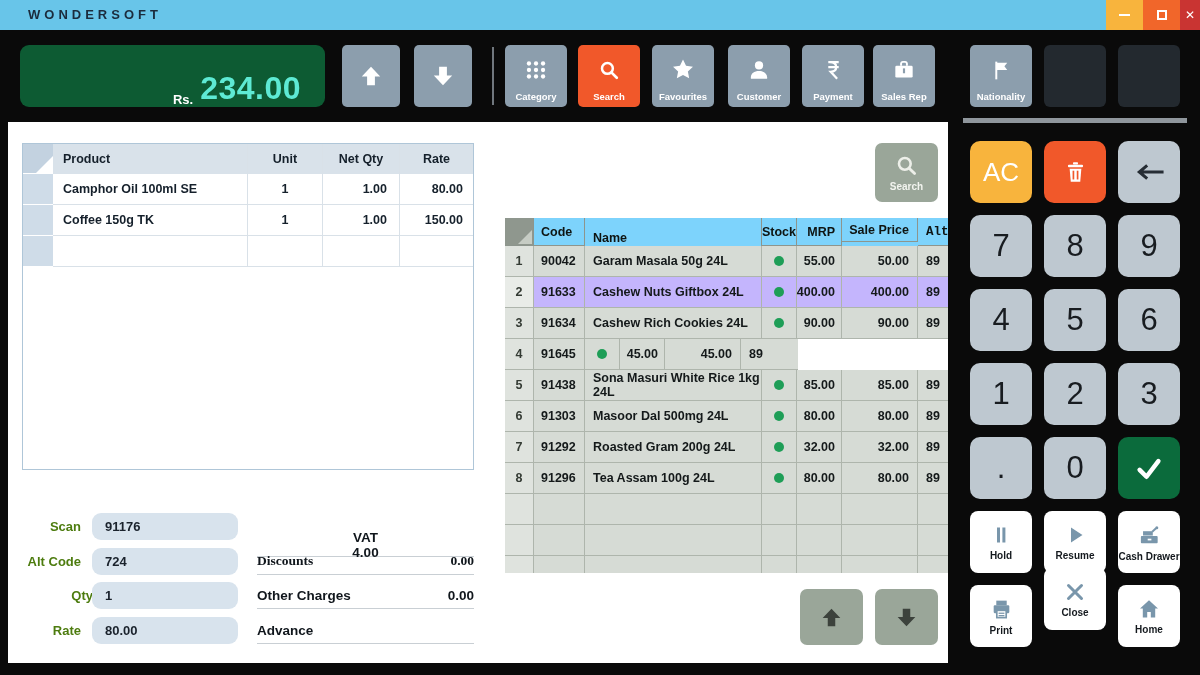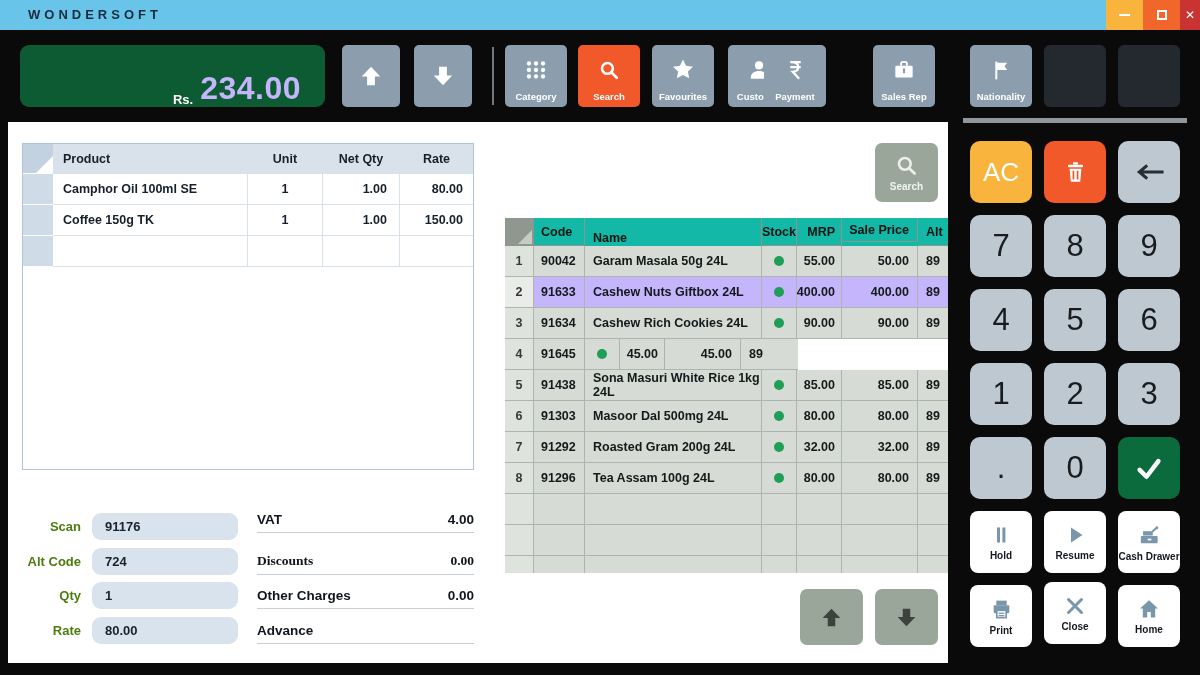--- a/index.html
+++ b/index.html
@@ -19,21 +19,21 @@
   .win-max { left:1143px; width:37px; background:#F1662A; }
   .win-close { left:1180px; width:20px; background:#C93432; }
   .glyph-min { width:11px; height:2.5px; background:#fff; }
   .glyph-max { width:10px; height:10px; border:2px solid #fff; }
   .glyph-x { color:#fff; font-size:12px; font-weight:700; line-height:1; }
 
   
   .total-box { left:20px; top:45px; width:305px; height:62px; background:#0D5B33; border-radius:9px;
     display:flex; align-items:flex-end; justify-content:flex-end; padding-right:24px; padding-top:13px; }
   .total-cur { color:#fff; font-size:13px; font-weight:700; margin-right:7px; }
-  .total-amt { color:#c4b5fd; font-size:32px; font-weight:700; letter-spacing:0.5px; }
+  .total-amt { color:#5eead4; font-size:32px; font-weight:700; letter-spacing:0.5px; }
   .nav-btn { top:45px; width:58px; height:62px; background:#8C9EAD; border-radius:5px;
     display:flex; align-items:center; justify-content:center; cursor:pointer; }
   .tb-divider { left:492px; top:47px; width:2px; height:58px; background:#70777E; }
   .tb-btn { top:45px; width:62px; height:62px; background:#8C9EAD; border-radius:5px;
     display:flex; flex-direction:column; align-items:center; justify-content:flex-end;
     padding-bottom:4px; cursor:pointer; }
   .tb-btn .ticon { flex:1; display:flex; align-items:center; justify-content:center; padding-top:4px; }
   .tb-btn .tlabel { color:#fff; font-size:9.5px; font-weight:600; line-height:12px; white-space:nowrap; }
   .tb-active { background:#F1582A; }
   .tb-empty { top:45px; width:62px; height:62px; background:#23292F; border-radius:6px; }
@@ -74,21 +74,21 @@
     font-family:"Liberation Sans","DejaVu Sans",sans-serif; }
   .search-box input::placeholder { color:#1F262E; opacity:1; }
   .sage-btn { background:#9AA699; border-radius:7px; display:flex; flex-direction:column;
     align-items:center; justify-content:center; cursor:pointer; }
   .search-go { left:867px; top:21px; width:63px; height:59px; }
   .search-go .tlabel { color:#F2F4EF; font-size:10px; font-weight:600; margin-top:2px; }
 
   
   .prod-table { left:497px; top:96px; width:443px; height:355px; overflow:hidden; background:#fff; }
   .p-row { display:flex; width:470px; height:31px; }
-  .p-head { height:28px; background:#14b8a6; }
+  .p-head { height:28px; background:#7dd3fc; }
   .p-cell { font-size:12.5px; font-weight:700; color:#10151'2'; display:flex; align-items:center;
     border-right:1px solid #AEB5AC; border-bottom:1px solid #AEB5AC; color:#14191a; }
   .p-head .p-cell { border-right:1px solid #8D958D; border-bottom:1px solid #8D958D; color:#0E1412; }
   .p-sel { width:29px; flex:none; position:relative; background:#DFE3DE; justify-content:center; color:#343B34; font-weight:700; }
   .p-head .p-sel { background:#8F978E; }
   .p-tri { position:absolute; right:1px; bottom:1px; width:0; height:0;
     border-left:14px solid transparent; border-bottom:14px solid #C6CCC4; }
   .p-code { width:51px; padding-left:7px; }
   .p-name { width:177px; padding-left:8px; }
   .p-stock { width:35px; justify-content:center; }
@@ -184,21 +184,21 @@
 </div>
 <div class="abs tb-btn" style="left:728px;">
   <span class="ticon">
     <svg width="26" height="26" viewBox="0 0 24 24" fill="#fff">
         <circle cx="12" cy="7.8" r="3.8"></circle>
         <path d="M12 13 c-4.4 0 -7.5 2.4 -7.5 5.6 V20 h15 v-1.4 c0 -3.2 -3.1 -5.6 -7.5 -5.6 z"></path>
       </svg>
   </span>
   <span class="tlabel">Customer</span>
 </div>
-<div class="abs tb-btn" style="left:764px;">
+<div class="abs tb-btn" style="left:802px;">
   <span class="ticon">
     <svg width="25" height="25" viewBox="0 0 24 24" fill="none" stroke="#fff" stroke-width="2.1">
         <path d="M7 4 H17 M7 8.7 H17 M8.5 4 C13.5 4 14.6 6 14.6 8.7 C14.6 11.4 13 13.2 9.3 13.2 L15.5 20"></path>
       </svg>
   </span>
   <span class="tlabel">Payment</span>
 </div>
 <div class="abs tb-btn" style="left:873px;">
   <span class="ticon">
     <svg width="26" height="26" viewBox="0 0 24 24">
@@ -254,26 +254,26 @@
       <div class="c-cell c-unit"></div>
       <div class="c-cell c-qty"></div>
       <div class="c-cell c-rate"></div>
     </div>
   </div>
 
   <div class="abs e-label" style="left:0;top:391px;">Scan</div>
   <div class="abs e-pill" style="top:391px;">91176</div>
   <div class="abs e-label" style="left:0;top:426px;">Alt Code</div>
   <div class="abs e-pill" style="top:426px;">724</div>
-  <div class="abs e-label" style="left:0;top:460px;">Qty</div>
+  <div class="abs e-label" style="left:12px;top:460px;">Qty</div>
   <div class="abs e-pill" style="top:460px;">1</div>
   <div class="abs e-label" style="left:0;top:495px;">Rate</div>
   <div class="abs e-pill" style="top:495px;">80.00</div>
 
-  <div class="abs charge-row" style="top:384px;">
+  <div class="abs charge-row" style="top:408px;flex-direction:column;">
     <span>VAT</span>
     <span>4.00</span>
   </div>
   <div class="abs charge-row" style="top:426px;font-family:Liberation Serif, serif;">
     <span>Discounts</span>
     <span>0.00</span>
   </div>
   <div class="abs charge-row" style="top:460px;">
     <span>Other Charges</span>
     <span>0.00</span>
@@ -294,21 +294,21 @@
   <div class="abs prod-table">
     <div class="p-row p-head">
       <div class="p-cell p-sel" style="height:28px;">
           <span class="p-tri"></span>
         </div>
       <div class="p-cell p-code" style="height:28px;">Code</div>
       <div class="p-cell p-name" style="height:40px;">Name</div>
       <div class="p-cell p-stock" style="height:28px;">Stock</div>
       <div class="p-cell p-mrp" style="height:28px;">MRP</div>
       <div class="p-cell p-sale" style="height:24px;">Sale Price</div>
-      <div class="p-cell p-alt" style="height:28px;">Alt</div>
+      <div class="p-cell p-alt" style="height:28px;font-family:Liberation Mono, monospace;">Alt</div>
     </div>
 
     <div class="p-row row-odd">
       <div class="p-cell p-sel">1</div>
       <div class="p-cell p-code">90042</div>
       <div class="p-cell p-name">Garam Masala 50g 24L</div>
       <div class="p-cell p-stock">
           <span class="dot"></span>
         </div>
       <div class="p-cell p-mrp">55.00</div>
@@ -493,21 +493,21 @@
 <div class="abs act-btn" style="left:970px;top:585px;">
   <svg width="25" height="25" viewBox="0 0 24 24">
     <rect x="7" y="3.5" width="10" height="4.5" fill="#7996AB"></rect>
     <rect x="4.5" y="8" width="15" height="7.5" rx="1" fill="#7996AB"></rect>
     <rect x="7.5" y="12.8" width="9" height="7" fill="#fff" stroke="#7996AB" stroke-width="1.6"></rect>
     <rect x="9.2" y="15" width="5.6" height="1.2" fill="#7996AB"></rect>
     <rect x="9.2" y="17.3" width="5.6" height="1.2" fill="#7996AB"></rect>
   </svg>
   <span class="alabel">Print</span>
 </div>
-<div class="abs act-btn" style="left:1044px;top:582px;">
+<div class="abs act-btn" style="left:1044px;top:568px;">
   <svg width="24" height="24" viewBox="0 0 24 24" fill="none">
       <path d="M5.5 5.5 L18.5 18.5 M18.5 5.5 L5.5 18.5" stroke="#7996AB" stroke-width="3" stroke-linecap="round"></path>
     </svg>
   <span class="alabel">Close</span>
 </div>
 <div class="abs act-btn" style="left:1118px;top:585px;">
   <svg width="24" height="24" viewBox="0 0 24 24">
       <path d="M12 3.2 L21 11.5 H18.2 V20.5 H13.8 V15 H10.2 V20.5 H5.8 V11.5 H3 Z" fill="#7996AB"></path>
     </svg>
   <span class="alabel">Home</span>

